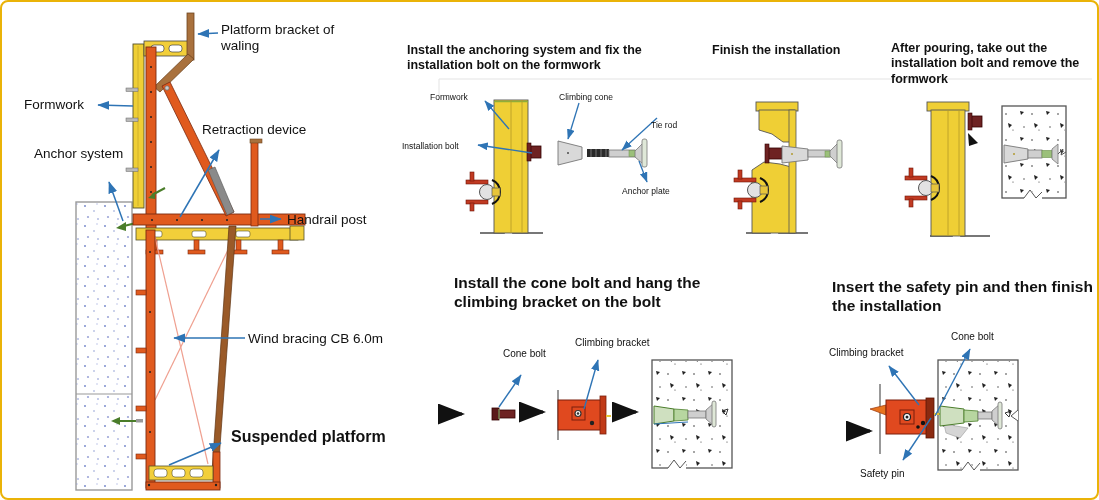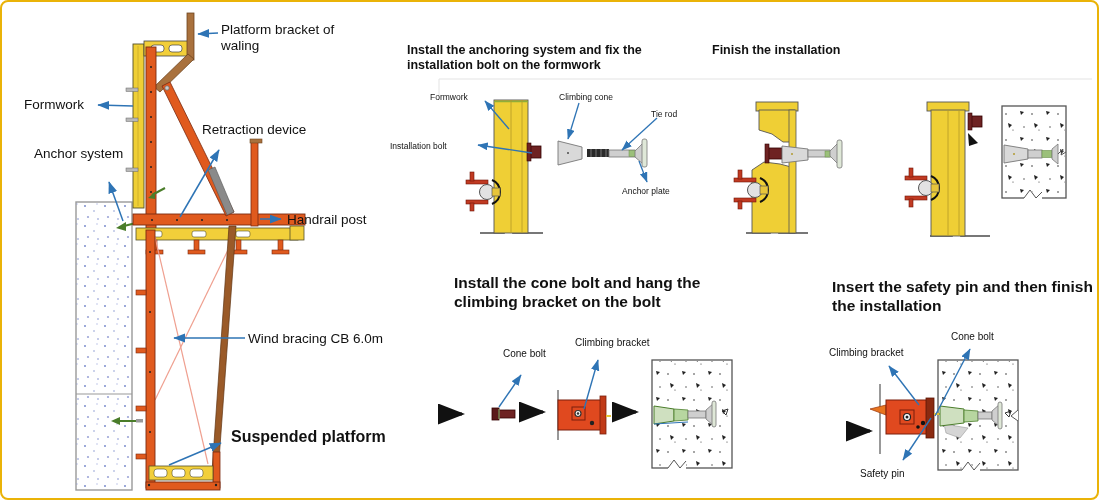--- a/index.html
+++ b/index.html
@@ -306,27 +306,28 @@
   <div class="lbl ll wrap" style="left:219px;top:20px;width:115px">Platform bracket of waling</div>
   <div class="lbl ll" style="left:22px;top:95px">Formwork</div>
   <div class="lbl ll" style="left:200px;top:120px">Retraction device</div>
   <div class="lbl ll" style="left:32px;top:144px">Anchor system</div>
   <div class="lbl ll" style="left:285px;top:210px">Handrail post</div>
   <div class="lbl ll" style="left:246px;top:329px">Wind bracing CB 6.0m</div>
   <div class="lbl llb" style="left:229px;top:425px">Suspended platform</div>
 
   <div class="lbl t1" style="left:405px;top:29px;width:284px">Install the anchoring system and fix the installation bolt on the formwork</div>
   <div class="lbl t1" style="left:710px;top:29px;width:170px">Finish the installation</div>
+  <div class="lbl t1" style="left:889px;top:27px;width:202px">After pouring, take out the installation bolt and remove the formwork</div>
   <div class="lbl t2" style="left:452px;top:272px;width:300px">Install the cone bolt and hang the climbing bracket on the bolt</div>
   <div class="lbl t2" style="left:830px;top:276px;width:266px">Insert the safety pin and then finish the installation</div>
 
   <div class="lbl pl" style="left:428px;top:90px">Formwork</div>
-  <div class="lbl pl" style="left:388px;top:139px">Installation bolt</div>
+  <div class="lbl pl" style="left:400px;top:139px">Installation bolt</div>
   <div class="lbl pl" style="left:557px;top:90px">Climbing cone</div>
-  <div class="lbl pl" style="left:649px;top:107px">Tie rod</div>
+  <div class="lbl pl" style="left:649px;top:118px">Tie rod</div>
   <div class="lbl pl" style="left:620px;top:184px">Anchor plate</div>
 
   <div class="lbl pl2" style="left:501px;top:346px">Cone bolt</div>
   <div class="lbl pl2" style="left:573px;top:335px">Climbing bracket</div>
 
   <div class="lbl pl2" style="left:827px;top:345px">Climbing bracket</div>
   <div class="lbl pl2" style="left:949px;top:329px">Cone bolt</div>
   <div class="lbl pl2" style="left:858px;top:466px">Safety pin</div>
 
 </div>

